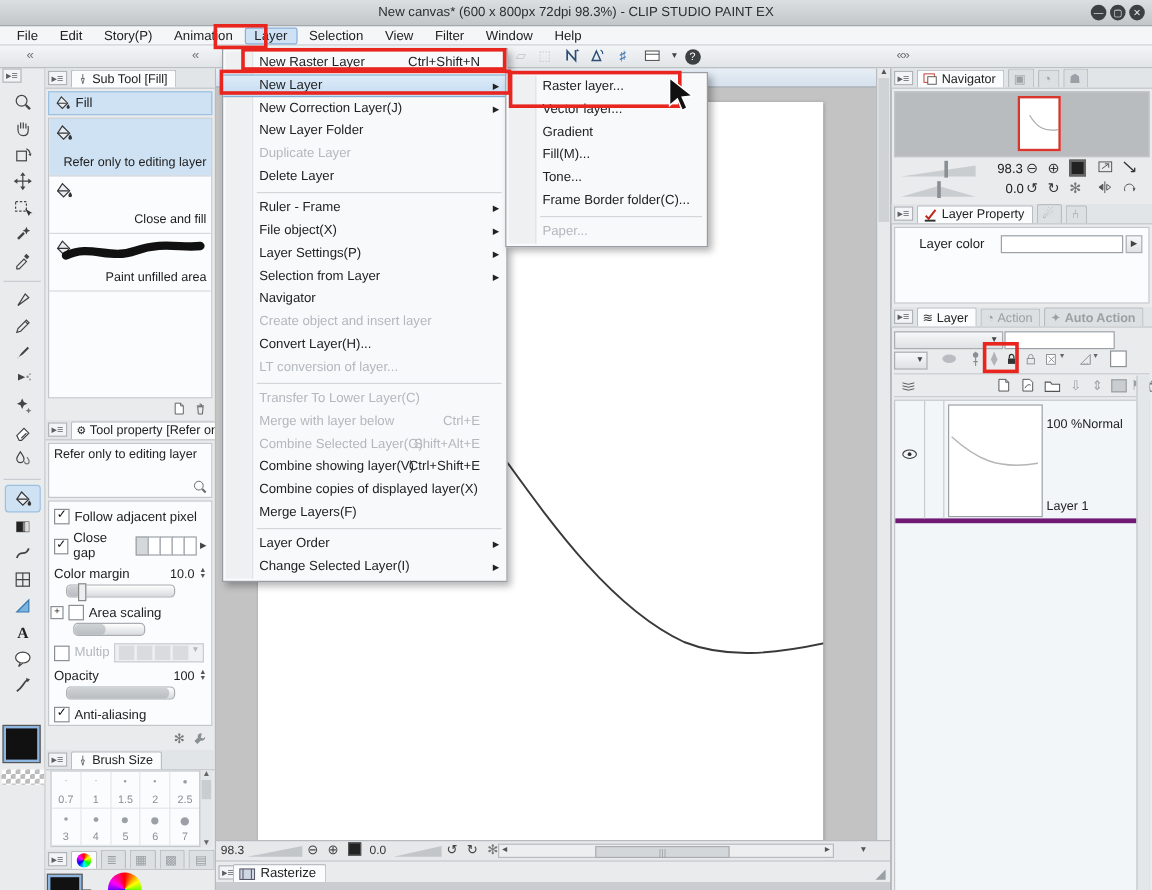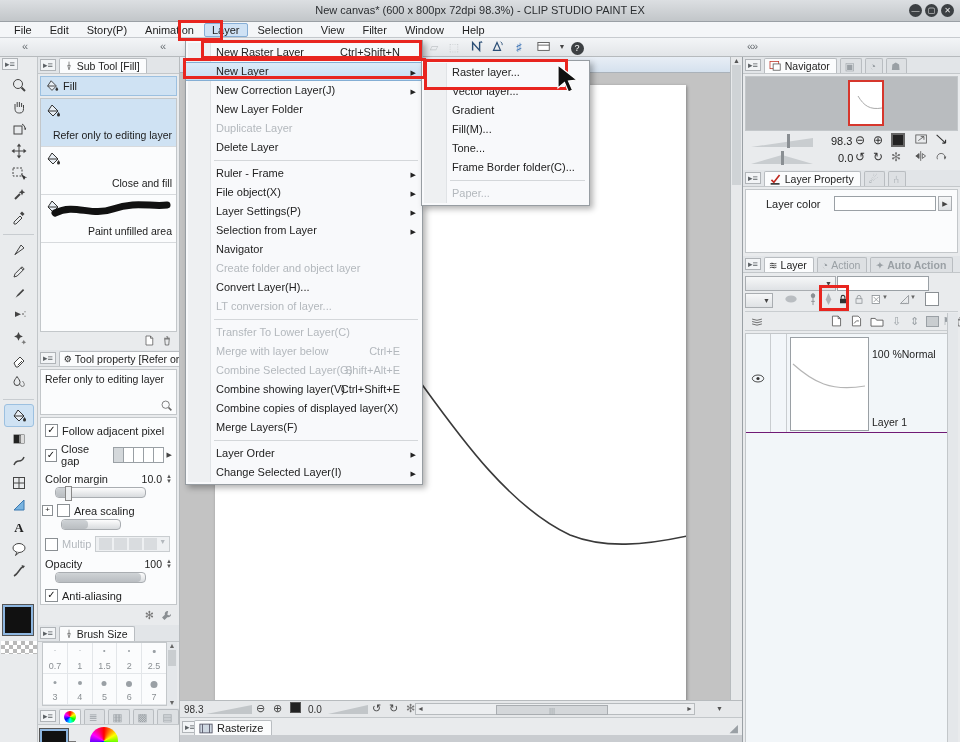--- a/index.html
+++ b/index.html
@@ -86,21 +86,21 @@
   .navpreview{background:#b9bcbf;border:1px solid #c3c7ca;margin:2px;height:53px;position:relative}
   .navthumb{position:absolute;left:102px;top:3px;width:36px;height:46px;background:#fff;border:2px solid #d6362c;box-sizing:border-box}
   .navrow{height:17px;position:relative}
   .nvico{position:absolute;top:0;font-size:12px;color:#333}
   .lpcontent{background:#fbfcfd;border:1px solid #c3c7ca;margin:2px;height:62px;position:relative}
   .field{background:#fff;border:1px solid #9aa0a5;height:13px}
   .ddbtn{background:linear-gradient(#f6f7f8,#dfe2e5);border:1px solid #a9adb1;font-size:7px;color:#444;
          text-align:center;line-height:13px}
   .laytabs .paltab.inactive{background:#dde0e3;color:#9aa0a5}
   .laylist{background:#f2f6f9;border:1px solid #c3c7ca;margin:0 2px;height:468px;position:relative;overflow:hidden}
-  .layrow{position:relative;border-bottom:1px solid #701a75;height:98px}
+  .layrow{position:relative;border-bottom:4px solid #701a75;height:98px}
   .layrow.sel{background:#cfe0ec}
   .laythumb{position:absolute;left:44px;top:3px;width:77px;height:92px;border:1px solid #9aa0a5;background:#fff}
   .layname{position:absolute;left:126px;bottom:4px;font-size:10.5px}
   .layinfo{position:absolute;left:126px;top:14px;font-size:10.5px}
   .eyecol{position:absolute;left:0;top:0;bottom:0;width:24px;border-right:1px solid #c9cdd0}
   .pencol{position:absolute;left:24px;top:0;bottom:0;width:16px;border-right:1px solid #c9cdd0}
   .palico{display:inline-flex;align-items:center;justify-content:center;width:19px;height:16px}
   
   .menu{background:#f8f9fb;border:1px solid #979da2;box-shadow:3px 3px 6px rgba(0,0,0,.3);padding:2px 0;z-index:30}
   .menu::before{content:"";position:absolute;left:2px;top:2px;bottom:2px;width:22px;background:#eef0f2;border-right:1px solid #e0e3e6}
@@ -832,21 +832,21 @@
     <div class="mitem"><span class="mlab">New Correction Layer(J)</span><span class="mar">▶</span></div>
     <div class="mitem"><span class="mlab">New Layer Folder</span></div>
     <div class="mitem dis"><span class="mlab">Duplicate Layer</span></div>
     <div class="mitem"><span class="mlab">Delete Layer</span></div>
     <div class="msep"></div>
     <div class="mitem"><span class="mlab">Ruler - Frame</span><span class="mar">▶</span></div>
     <div class="mitem"><span class="mlab">File object(X)</span><span class="mar">▶</span></div>
     <div class="mitem"><span class="mlab">Layer Settings(P)</span><span class="mar">▶</span></div>
     <div class="mitem"><span class="mlab">Selection from Layer</span><span class="mar">▶</span></div>
     <div class="mitem"><span class="mlab">Navigator</span></div>
-    <div class="mitem dis"><span class="mlab">Create folder and object layer</span></div>
+    <div class="mitem dis"><span class="mlab">Create object and insert layer</span></div>
     <div class="mitem"><span class="mlab">Convert Layer(H)...</span></div>
     <div class="mitem dis"><span class="mlab">LT conversion of layer...</span></div>
     <div class="msep"></div>
     <div class="mitem dis"><span class="mlab">Transfer To Lower Layer(C)</span></div>
     <div class="mitem dis"><span class="mlab">Merge with layer below</span><span class="msc">Ctrl+E</span></div>
     <div class="mitem dis"><span class="mlab">Combine Selected Layer(G)</span><span class="msc">Shift+Alt+E</span></div>
     <div class="mitem"><span class="mlab">Combine showing layer(V)</span><span class="msc">Ctrl+Shift+E</span></div>
     <div class="mitem"><span class="mlab">Combine copies of displayed layer(X)</span></div>
     <div class="mitem"><span class="mlab">Merge Layers(F)</span></div>
     <div class="msep"></div>

